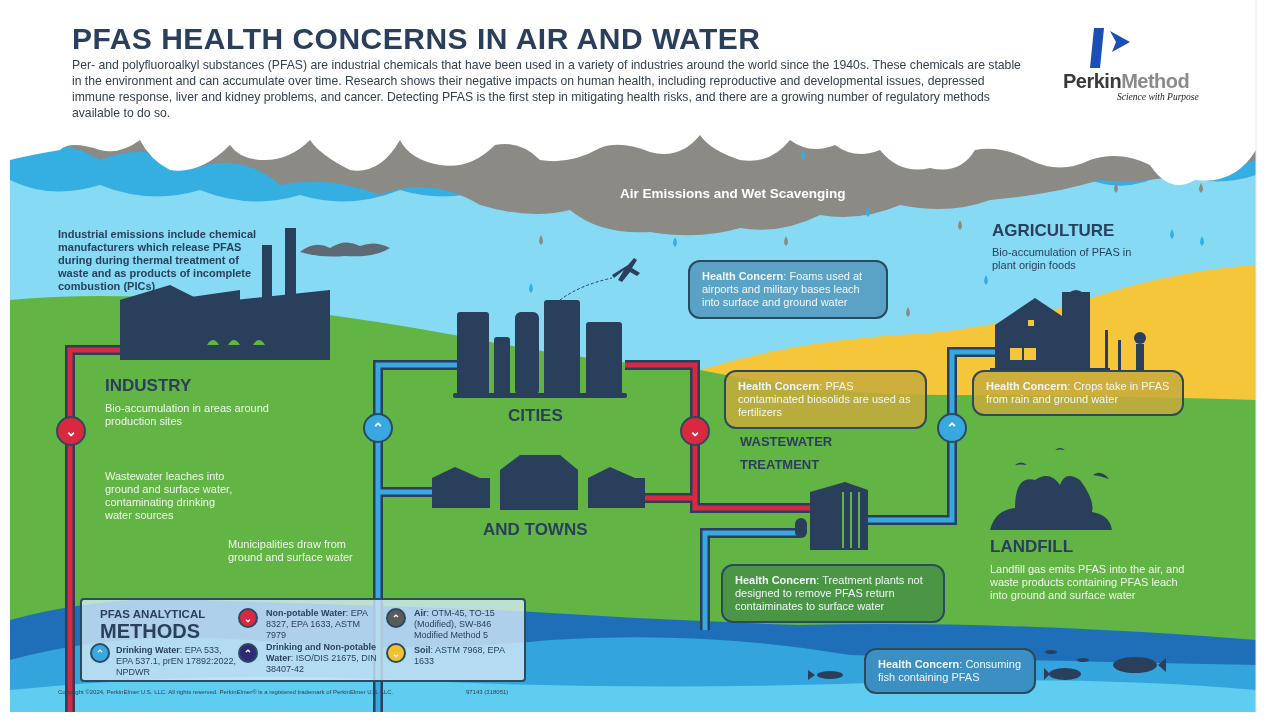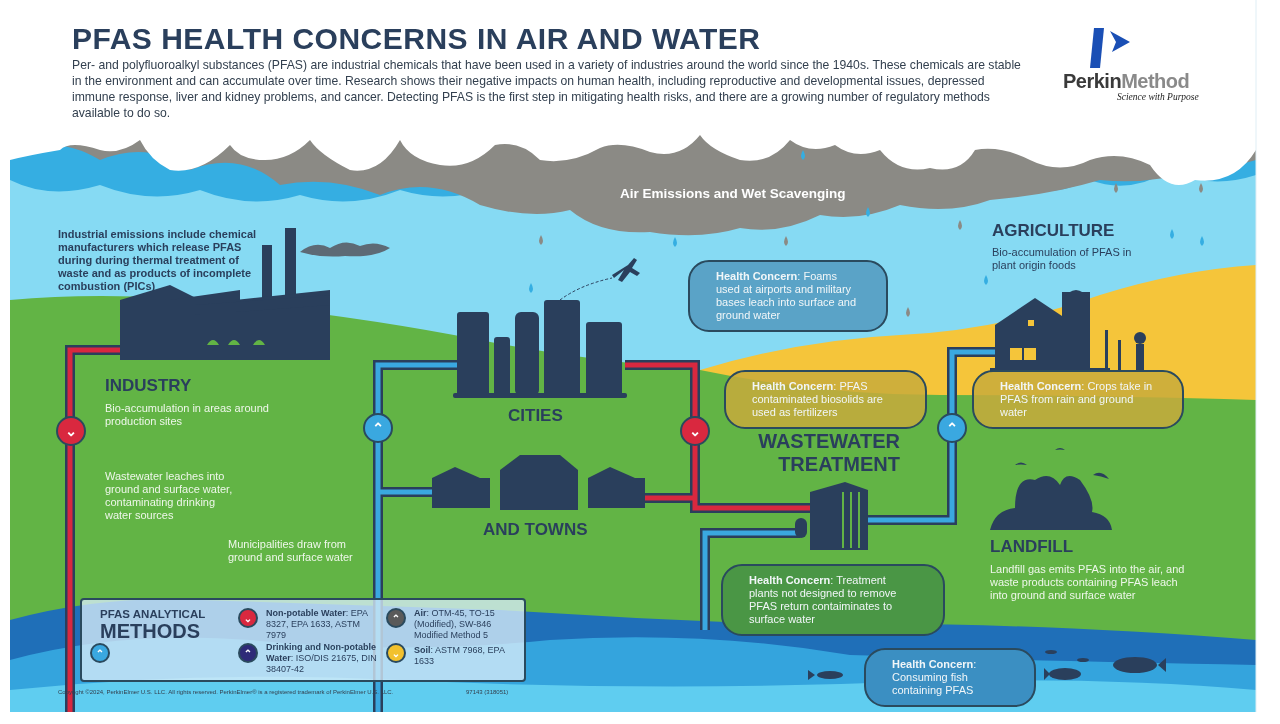--- a/index.html
+++ b/index.html
@@ -9,21 +9,21 @@
 #title{left:72px;top:22px;font-size:30px;font-weight:bold;color:#2a3f5c;letter-spacing:0.5px;white-space:nowrap}
 #intro{left:72px;top:57px;width:950px;font-size:12.2px;line-height:16px;color:#33404f}
 #logo{left:1060px;top:28px;width:150px;height:80px}
 #logo .brand{position:absolute;left:3px;top:42px;font-size:20px;font-weight:bold;color:#3a3a3a;letter-spacing:-0.5px}
 #logo .brand span{color:#8a8a8a}
 #logo .tag{position:absolute;left:57px;top:64px;font-size:9.5px;font-style:italic;font-family:"Liberation Serif",serif;color:#222}
 svg.scene{position:absolute;left:0;top:0}
 .lbl{position:absolute;color:#2a3f5c;font-weight:bold}
 .wtxt{position:absolute;color:#eef7ea;font-size:11px;line-height:13px}
 .dtxt{position:absolute;color:#2a3f5c;font-size:11px;line-height:13px;font-weight:bold}
-.hc{position:absolute;border:2px solid #2a4a5e;border-radius:21px;padding:8px 26px;color:#f1f6f8;font-size:11px;line-height:13px}
+.hc{position:absolute;border:2px solid #2a4a5e;border-radius:12px;padding:8px 12px;color:#f1f6f8;font-size:11px;line-height:13px}
 .hc b{font-weight:bold}
 #methods{left:80px;top:598px;width:446px;height:84px;border:2px solid #2a4a5e;border-radius:4px;background:rgba(215,236,248,0.78)}
 .mh1{position:absolute;left:18px;top:8px;font-size:11.5px;font-weight:bold;color:#2a3f5c}
 .mh2{position:absolute;left:18px;top:20px;font-size:20px;font-weight:bold;color:#2a3f5c}
 .mi{position:absolute;font-size:9px;line-height:11px;color:#2a3f5c}
 .mi b{font-weight:bold}
 .mdot{position:absolute;width:20px;height:20px;border-radius:50%;border:2px solid #2a4a5e;display:flex;align-items:center;justify-content:center;color:#fff;font-size:10px;font-weight:bold}
 #copy{left:58px;top:689px;font-size:6px;color:#33404f;white-space:nowrap}
 #docnum{left:466px;top:689px;font-size:6px;color:#33404f}
 </style>
@@ -191,21 +191,21 @@
 
   <div class="dtxt" style="left:58px;top:228px;width:200px">Industrial emissions include chemical manufacturers which release PFAS during during thermal treatment of waste and as products of incomplete combustion (PICs)</div>
   <div class="lbl" style="left:105px;top:376px;font-size:17px">INDUSTRY</div>
   <div class="wtxt" style="left:105px;top:470px;width:140px">Wastewater leaches into ground and surface water, contaminating drinking water sources</div>
   <div class="wtxt" style="left:105px;top:402px;width:190px">Bio-accumulation in areas around production sites</div>
   <div class="wtxt" style="left:228px;top:538px;width:140px;text-align:left">Municipalities draw from ground and surface water</div>
 
   <div class="lbl" style="left:508px;top:406px;font-size:17px">CITIES</div>
   <div class="lbl" style="left:483px;top:520px;font-size:17px">AND TOWNS</div>
 
-  <div class="lbl" style="left:740px;top:430px;width:160px;text-align:right;font-size:20px;line-height:23px">
+  <div class="lbl" style="left:740px;top:430px;width:160px;text-align:left;font-size:13px;line-height:23px">
     <div>WASTEWATER</div>
     <div>TREATMENT</div>
   </div>
 
   <div class="lbl" style="left:992px;top:221px;font-size:17px">AGRICULTURE</div>
   <div class="abs" style="left:992px;top:246px;width:140px;font-size:11px;line-height:13px;color:#2a3f5c">Bio-accumulation of PFAS in plant origin foods</div>
 
   <div class="lbl" style="left:990px;top:537px;font-size:17px">LANDFILL</div>
   <div class="wtxt" style="left:990px;top:563px;width:200px">Landfill gas emits PFAS into the air, and waste products containing PFAS leach into ground and surface water</div>
 
@@ -223,20 +223,21 @@
   </div>
   <div class="hc" style="left:864px;top:648px;width:172px;background:#3b8fc2">
     <b>Health Concern</b><span>: Consuming fish containing PFAS</span>
   </div>
 
   <div id="methods" class="abs">
     <div class="mh1">PFAS ANALYTICAL</div>
     <div class="mh2">METHODS</div>
 
     <div class="mdot" style="left:8px;top:43px;background:#3aa8e0">⌃</div>
+    <div class="mi" style="left:34px;top:45px;width:120px"><b>Drinking Water</b><span>: EPA 533, EPA 537.1, prEN 17892:2022, NPDWR</span></div>
 
     <div class="mdot" style="left:156px;top:8px;background:#d9283f">⌄</div>
     <div class="mi" style="left:184px;top:8px;width:110px"><b>Non-potable Water</b><span>: EPA 8327, EPA 1633, ASTM 7979</span></div>
 
     <div class="mdot" style="left:156px;top:43px;background:#2e2a78">⌃</div>
     <div class="mi" style="left:184px;top:42px;width:120px"><b>Drinking and Non-potable Water</b><span>: ISO/DIS 21675, DIN 38407-42</span></div>
 
     <div class="mdot" style="left:304px;top:8px;background:#5a5a5a">⌃</div>
     <div class="mi" style="left:332px;top:8px;width:105px"><b>Air</b><span>: OTM-45, TO-15 (Modified), SW-846 Modified Method 5</span></div>
 

